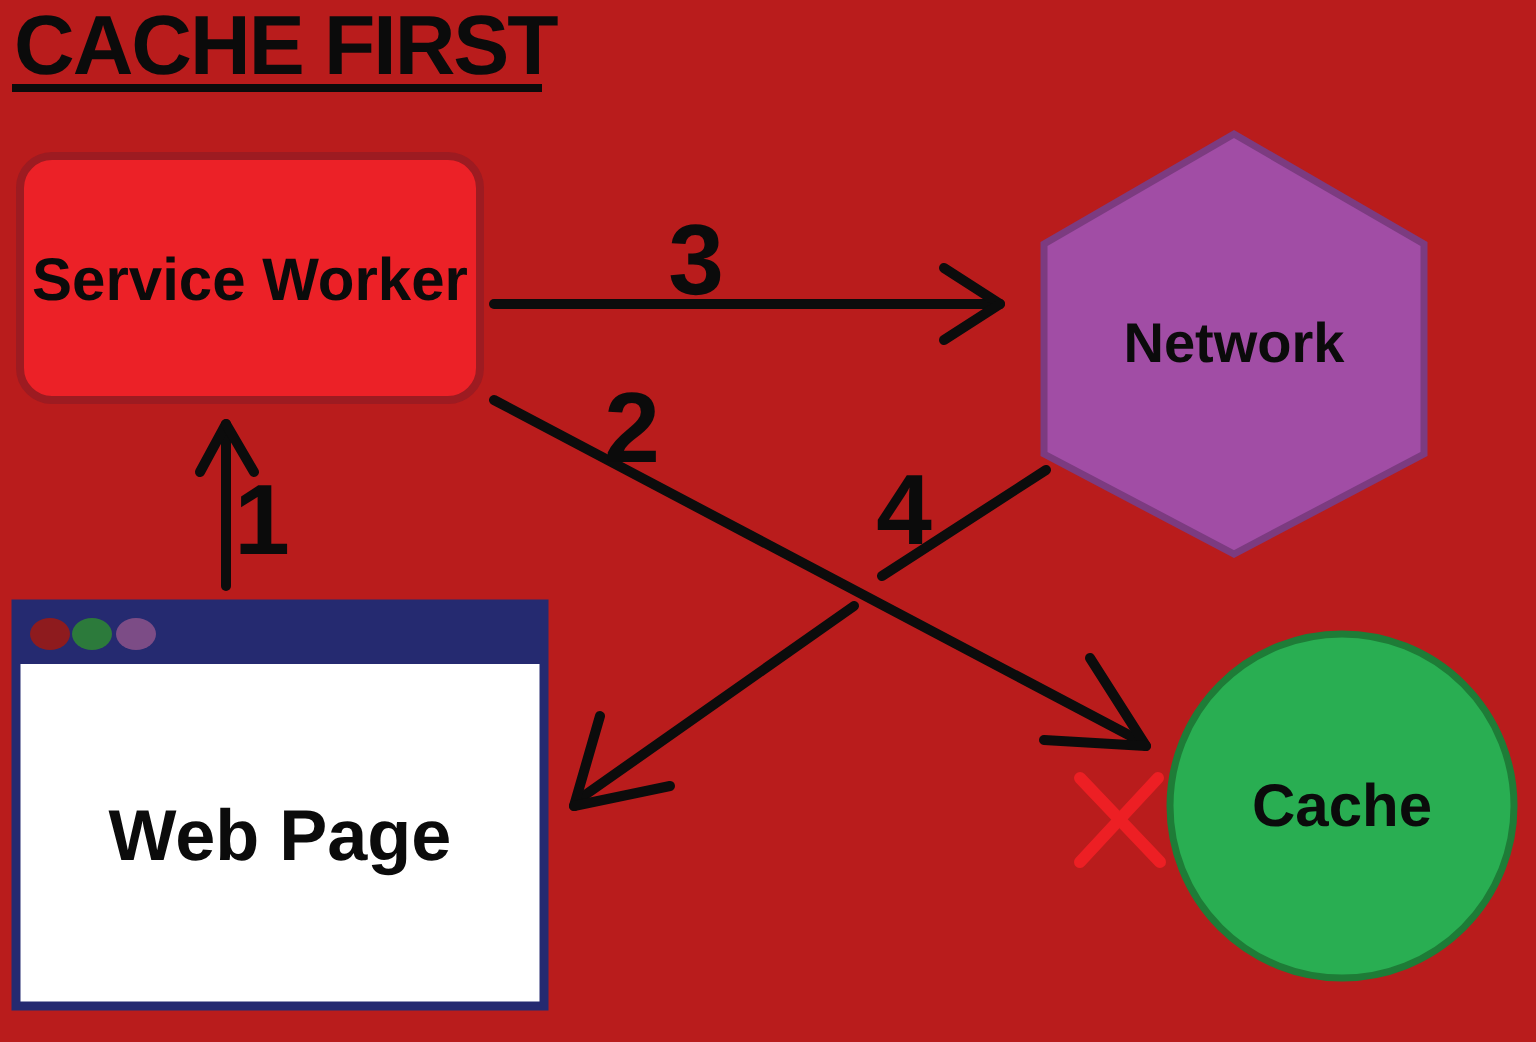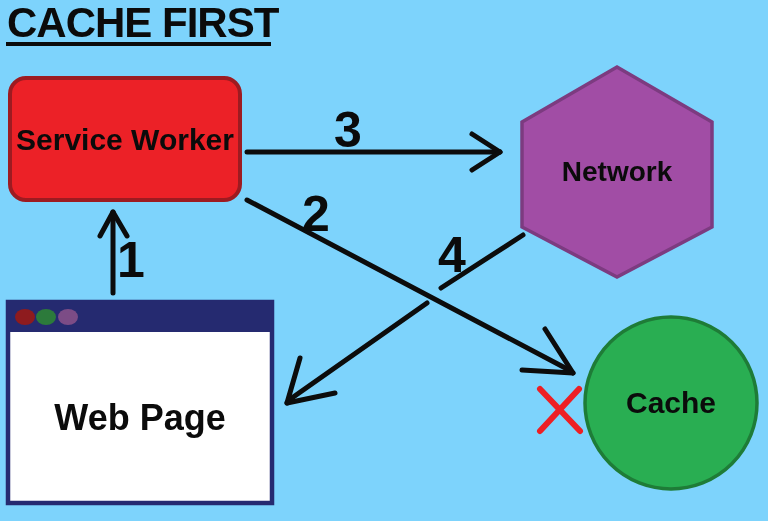--- a/index.html
+++ b/index.html
@@ -1,19 +1,19 @@
 <!DOCTYPE html>
 <html><head>
 <meta charset="utf-8">
 <style>
   html,body { margin:0; padding:0; background:#ffffff; }
   .canvas {
     position:relative;
     width:768px; height:521px;
-    background:#7dd3fc;
+    background:#b91c1c;
     font-family:"Liberation Sans", sans-serif;
     overflow:hidden;
   }
   svg { display:block; }
   svg text {
     font-family:"Liberation Sans", sans-serif;
     font-weight:bold;
     fill:#0b0b0b;
   }
   .title-text   { font-size:42px; letter-spacing:-1px; }

